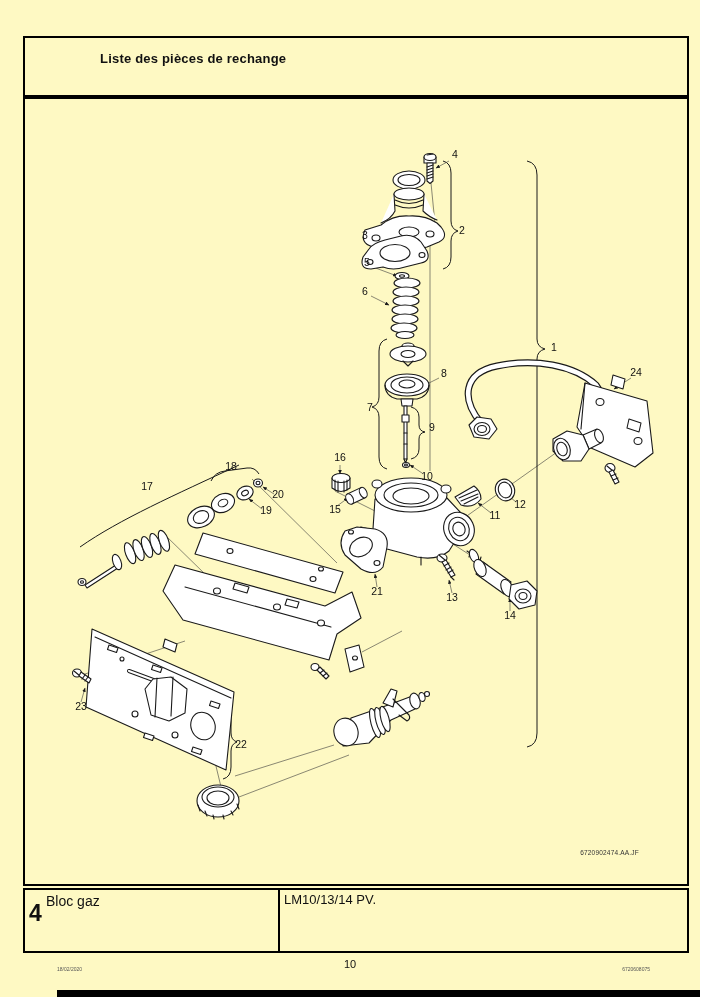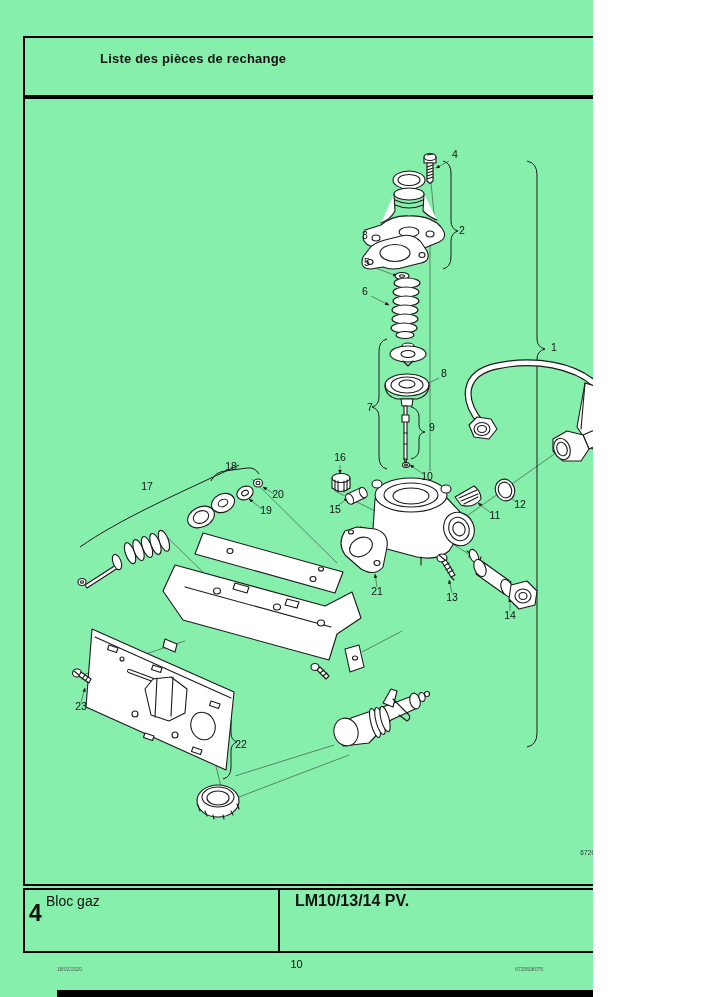--- a/index.html
+++ b/index.html
@@ -1,27 +1,27 @@
 <!DOCTYPE html>
 <html><head>
 <meta charset="utf-8">
 <style>
   html,body{margin:0;padding:0;background:#fff;}
-  .page{position:relative;width:593px;height:997px;background:#86efac;overflow:hidden;
+  .page{position:relative;width:700px;height:997px;background:#fef9c3;overflow:hidden;
         font-family:"Liberation Sans",sans-serif;color:#111;}
   .frame{position:absolute;left:23px;top:36px;width:666px;}
   .title-box{height:61px;border:2px solid #000;box-sizing:border-box;
              padding:13px 0 0 75px;font-weight:bold;font-size:13px;letter-spacing:.2px;}
   .diagram-box{position:relative;height:789px;border:2px solid #000;box-sizing:border-box;}
   .diagram-ref{position:absolute;right:48px;bottom:28px;font-size:6.5px;color:#333;letter-spacing:.2px;}
   .footer-table{display:flex;height:65px;border:2px solid #000;box-sizing:border-box;margin-top:2px;}
   .cell-left{position:relative;width:255px;border-right:2px solid #000;box-sizing:border-box;}
   .section-label{position:absolute;left:21px;top:3px;font-size:14px;}
   .section-number{position:absolute;left:4px;top:10px;font-size:23px;font-weight:bold;}
-  .cell-right{flex:1;padding:2px 0 0 15px;font-weight:bold;font-size:16px;}
+  .cell-right{flex:1;padding:2px 0 0 4px;font-weight:normal;font-size:13px;}
   .print-date{position:absolute;left:57px;top:966px;font-size:5px;color:#555;}
   .page-number{position:absolute;left:0;right:0;top:958px;text-align:center;font-size:11px;}
   .doc-number{position:absolute;right:50px;top:966px;font-size:5px;color:#555;}
   .bottom-bar{position:absolute;left:57px;top:990px;width:648px;height:7px;background:#000;}
   
   .fw{fill:#fff;stroke:#1a1a1a;stroke-width:1.1;stroke-linecap:round;stroke-linejoin:round;}
   .ln{fill:none;stroke:#1a1a1a;stroke-width:1.1;stroke-linecap:round;stroke-linejoin:round;}
   .thin{fill:none;stroke:#3a3a3a;stroke-width:.6;}
   .brace{fill:none;stroke:#1a1a1a;stroke-width:1;}
   .tube{fill:none;stroke:#1a1a1a;stroke-width:7;stroke-linecap:round;}

